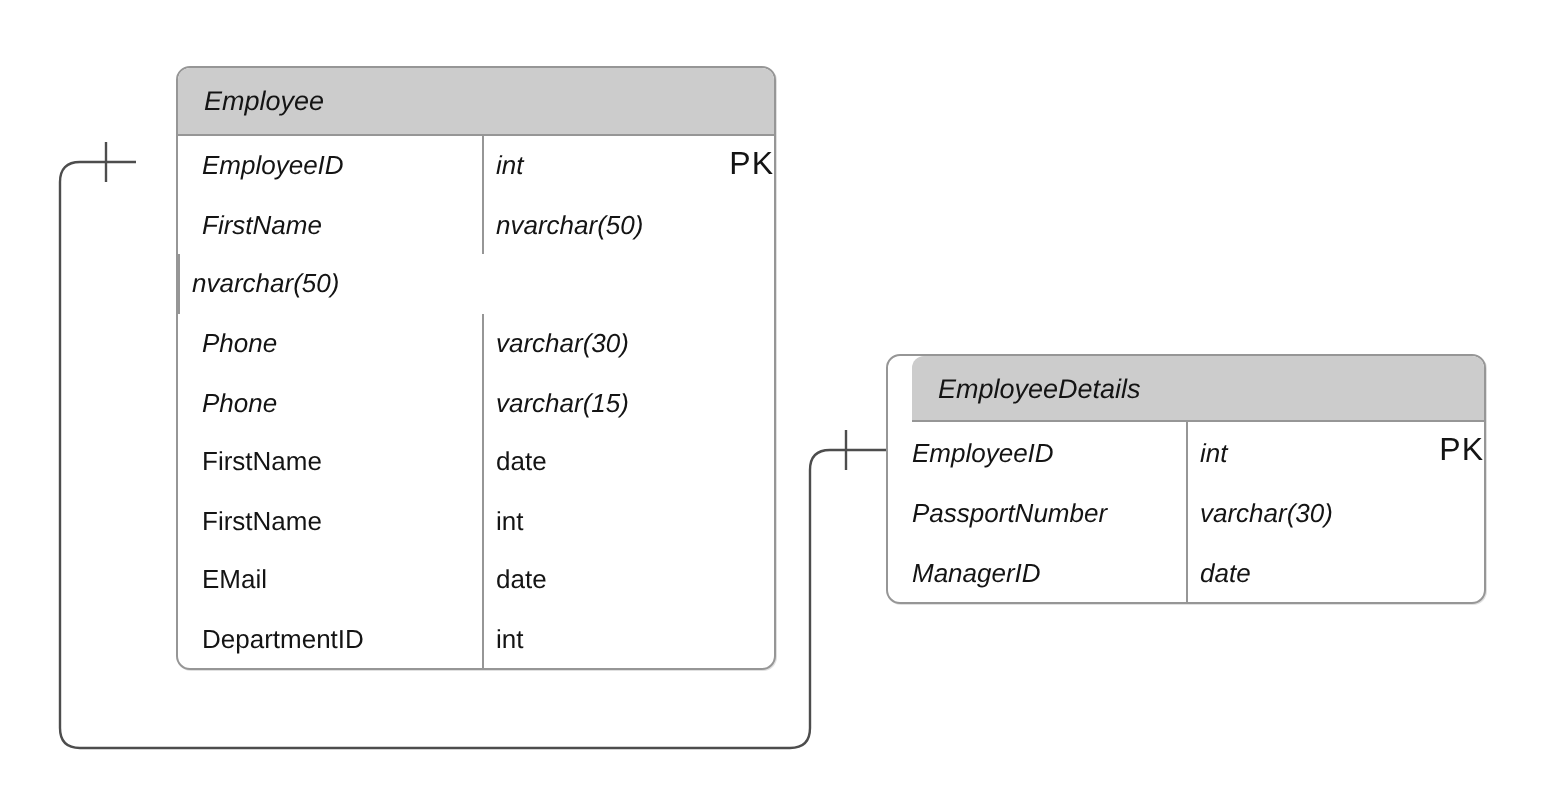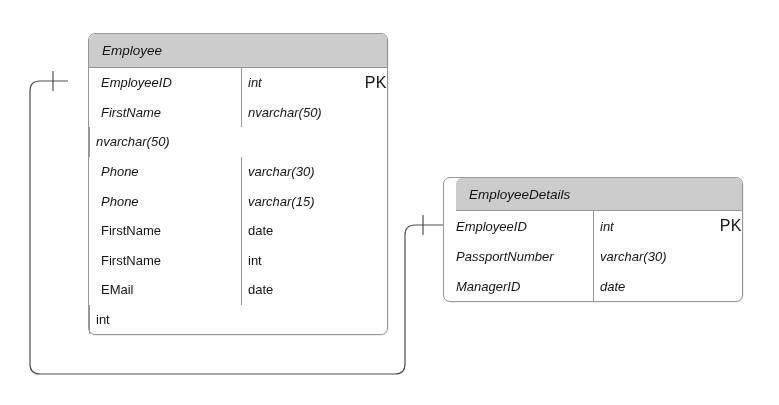--- a/index.html
+++ b/index.html
@@ -136,20 +136,21 @@
         <span>int</span>
       </span>
     </div>
     <div class="row">
       <span class="cell-name">EMail</span>
       <span class="cell-type">
         <span>date</span>
       </span>
     </div>
     <div class="row">
+      <span class="cell-name">DepartmentID</span>
       <span class="cell-type">
         <span>int</span>
       </span>
     </div>
   </div>
 </div>
 
 <div class="entity entity-employeedetails">
   <div class="entity-header">EmployeeDetails</div>
   <div class="rows">

